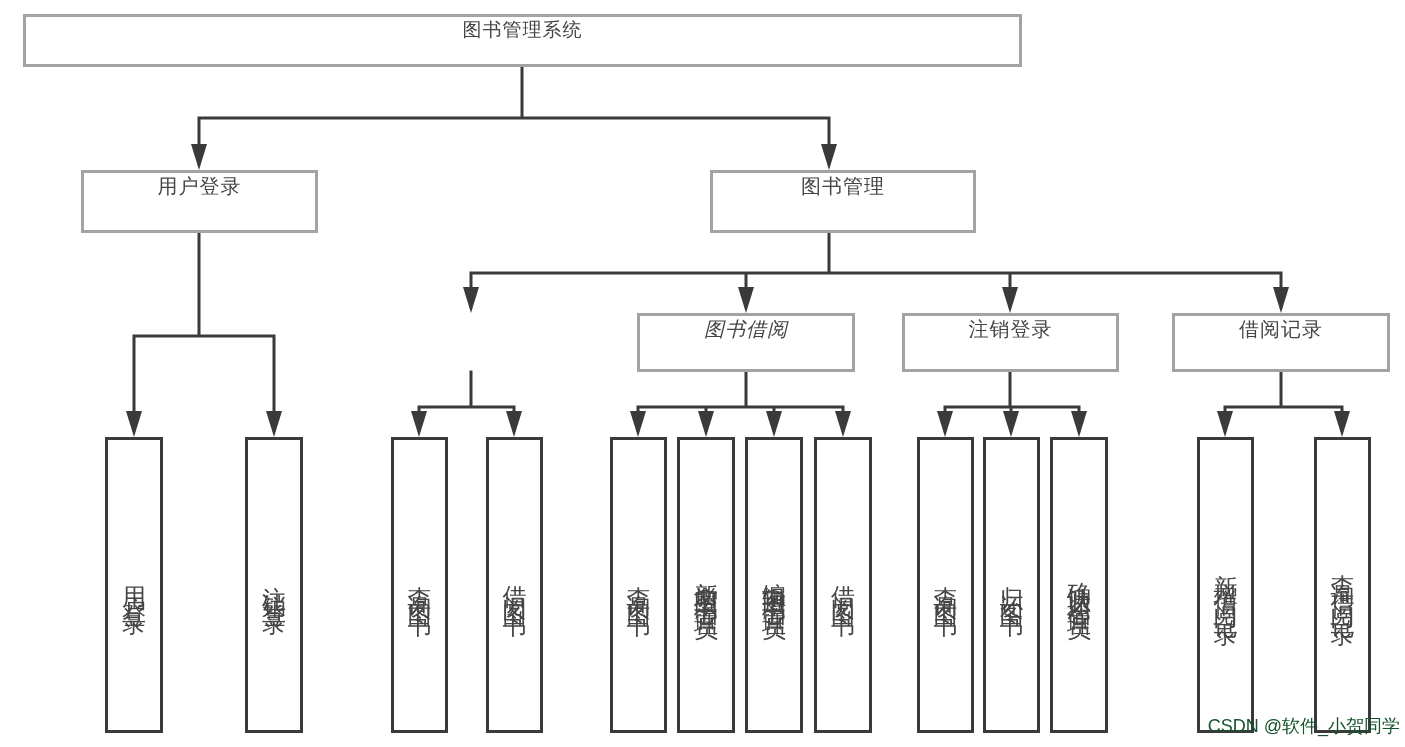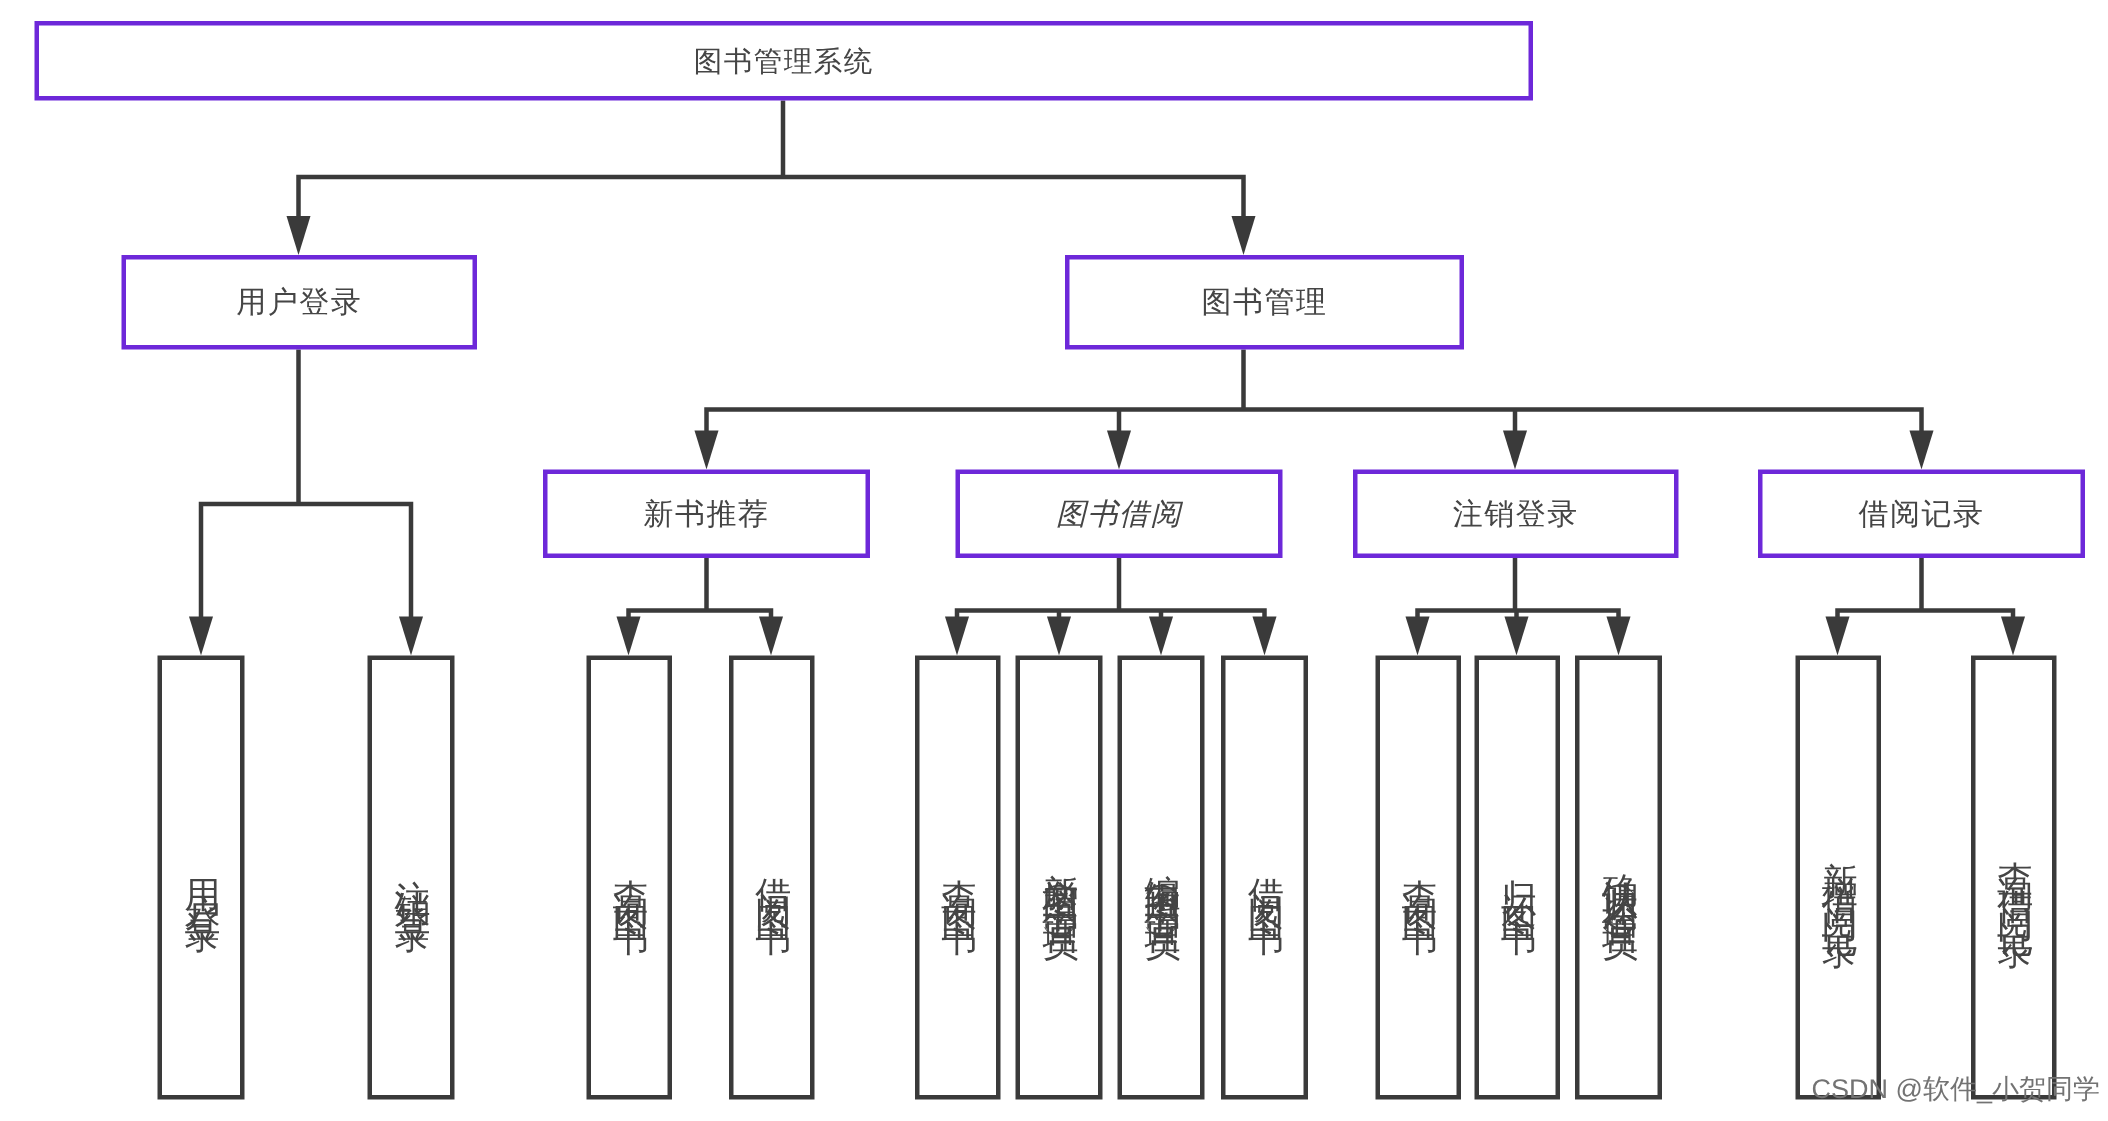--- a/index.html
+++ b/index.html
@@ -6,23 +6,23 @@
   .canvas{
     position:relative;
     width:1405px;height:747px;
     background:#ffffff;
     font-family:"Liberation Sans", sans-serif;
     overflow:hidden;
   }
   .wires{position:absolute;left:0;top:0;width:1405px;height:747px;}
   .box{
     position:absolute;
-    border:3px solid #6d28d9;
+    border:3px solid #a3a3a3;
     background:#ffffff;
-    display:flex;align-items:center;justify-content:center;
+    display:flex;align-items:flex-start;justify-content:center;
     color:#454545;
     font-size:20px;
     letter-spacing:1px;
     box-sizing:border-box;
     z-index:2;
   }
   .root{font-size:19px;}
   .vbox{
     position:absolute;
     border:3px solid #3a3a3a;
@@ -41,21 +41,21 @@
   }
   .ls4 span{letter-spacing:9px;}
   .ls6 span{letter-spacing:10px;}
   .ls9 span{letter-spacing:5px;}
   .watermark{
     position:absolute;
     left:1185px;top:714px;
     width:215px;
     text-align:right;
     font-size:18px;
-    color:#737373;
+    color:#14532d;
     z-index:3;
     white-space:nowrap;
   }
 </style>
 </head>
 <body>
 
 <div class="canvas">
 
   <svg class="wires" viewBox="0 0 1405 747" xmlns="http://www.w3.org/2000/svg">
@@ -102,23 +102,20 @@
     <span>图书管理系统</span>
   </div>
 
   <div class="box" style="left:81px;top:170px;width:237px;height:63px;">
     <span>用户登录</span>
   </div>
   <div class="box" style="left:710px;top:170px;width:266px;height:63px;">
     <span>图书管理</span>
   </div>
 
-  <div class="box" style="left:362px;top:313px;width:218px;height:59px;">
-    <span>新书推荐</span>
-  </div>
   <div class="box" style="left:637px;top:313px;width:218px;height:59px;font-style:italic;">
     <span>图书借阅</span>
   </div>
   <div class="box" style="left:902px;top:313px;width:217px;height:59px;">
     <span>注销登录</span>
   </div>
   <div class="box" style="left:1172px;top:313px;width:218px;height:59px;">
     <span>借阅记录</span>
   </div>
 

